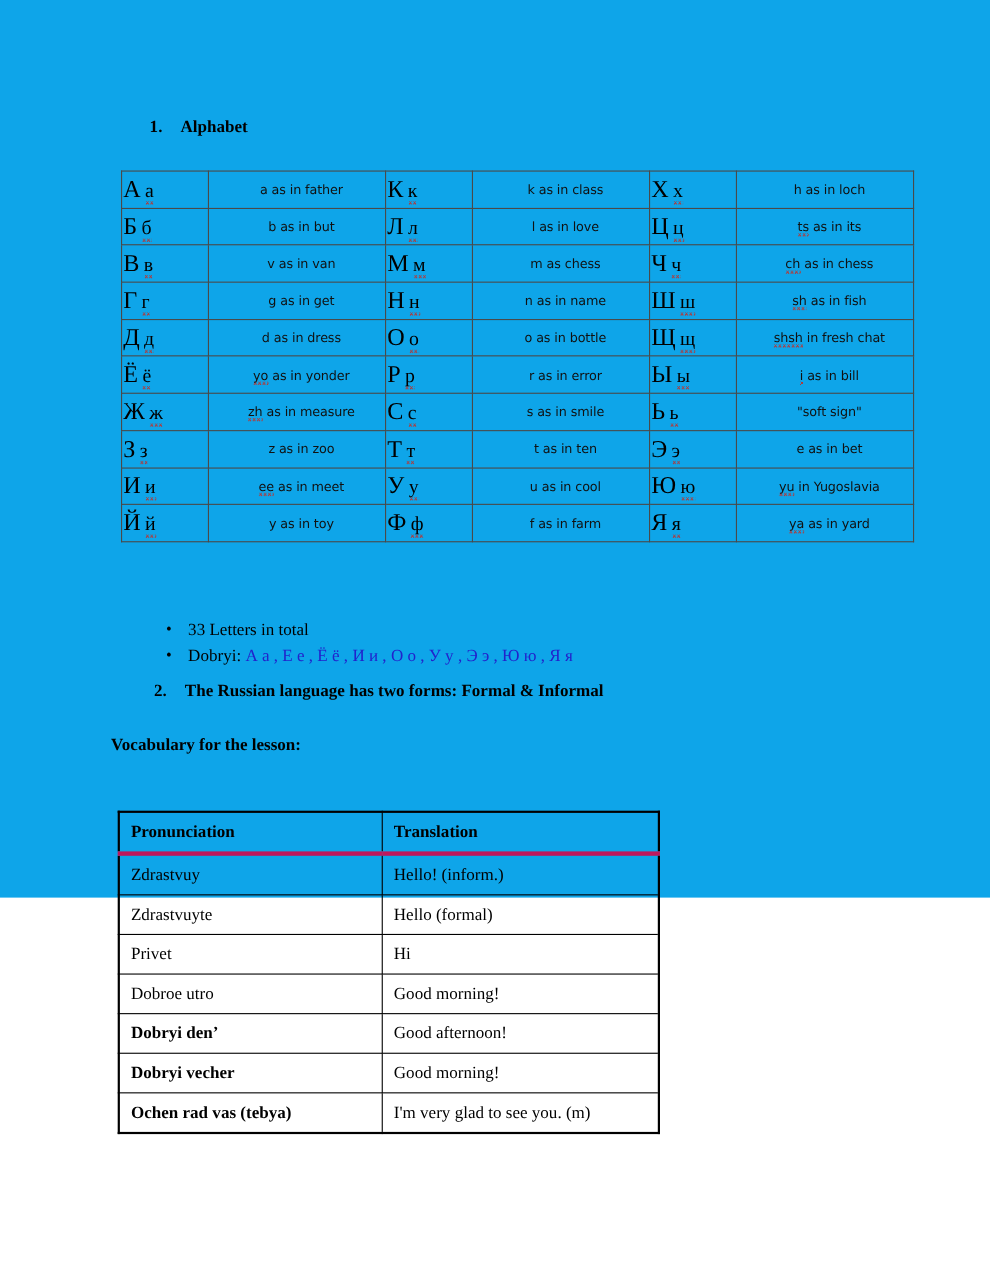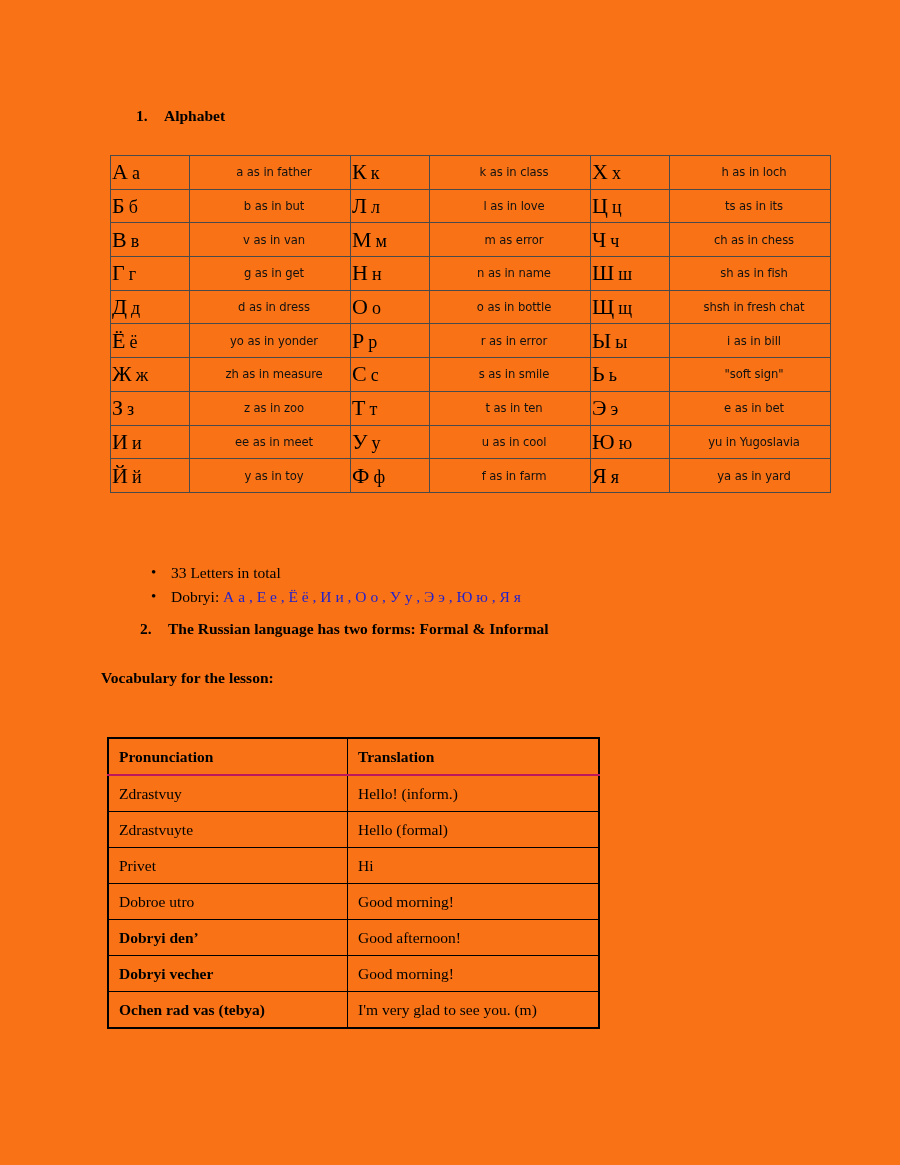--- a/index.html
+++ b/index.html
@@ -13,22 +13,22 @@
     height: 1165px;
     position: relative;
     font-family: "Liberation Serif", serif;
     color: #000000;
     overflow: hidden;
   }
 
   .page {
     position: relative;
     width: 900px;
-    height: 1165px;
-    background: #f97316;
+    height: 816px;
+    background: #0ea5e9;
   }
 
   
   .section-heading {
     position: absolute;
     font-family: "Liberation Serif", serif;
     font-weight: bold;
     font-size: 15.5px;
     color: #000;
     white-space: nowrap;
@@ -159,21 +159,21 @@
     padding: 0 0 0 10px;
     vertical-align: middle;
     font-family: "Liberation Serif", serif;
     font-size: 15.5px;
     white-space: nowrap;
   }
   #vocab-table td.col-pron { width: 228px; }
   #vocab-table td.col-trans { width: 240px; }
   #vocab-table tr.header-row td {
     font-weight: bold;
-    border-bottom: 2px solid #be185d;
+    border-bottom: 4px solid #be185d;
   }
   #vocab-table td.bold-cell { font-weight: bold; }
 </style>
 </head>
 <body>
 
 <div class="page">
 
   <div class="section-heading" id="heading-alphabet">
     <span class="num">1.</span><span>Alphabet</span>
@@ -194,21 +194,21 @@
           <td class="desc-cell"><span>b as in but</span></td>
           <td class="letter-cell"><span class="cyr-upper">Л</span><span class="cyr-lower">л</span></td>
           <td class="desc-cell"><span>l as in love</span></td>
           <td class="letter-cell"><span class="cyr-upper">Ц</span><span class="cyr-lower">ц</span></td>
           <td class="desc-cell"><span class="sp">ts</span><span> as in its</span></td>
         </tr>
         <tr>
           <td class="letter-cell"><span class="cyr-upper">В</span><span class="cyr-lower">в</span></td>
           <td class="desc-cell"><span>v as in van</span></td>
           <td class="letter-cell"><span class="cyr-upper">М</span><span class="cyr-lower">м</span></td>
-          <td class="desc-cell"><span>m as error</span></td>
+          <td class="desc-cell"><span>m as chess</span></td>
           <td class="letter-cell"><span class="cyr-upper">Ч</span><span class="cyr-lower">ч</span></td>
           <td class="desc-cell"><span class="sp">ch</span><span> as in chess</span></td>
         </tr>
         <tr>
           <td class="letter-cell"><span class="cyr-upper">Г</span><span class="cyr-lower">г</span></td>
           <td class="desc-cell"><span>g as in get</span></td>
           <td class="letter-cell"><span class="cyr-upper">Н</span><span class="cyr-lower">н</span></td>
           <td class="desc-cell"><span>n as in name</span></td>
           <td class="letter-cell"><span class="cyr-upper">Ш</span><span class="cyr-lower">ш</span></td>
           <td class="desc-cell"><span class="sp">sh</span><span> as in fish</span></td>

